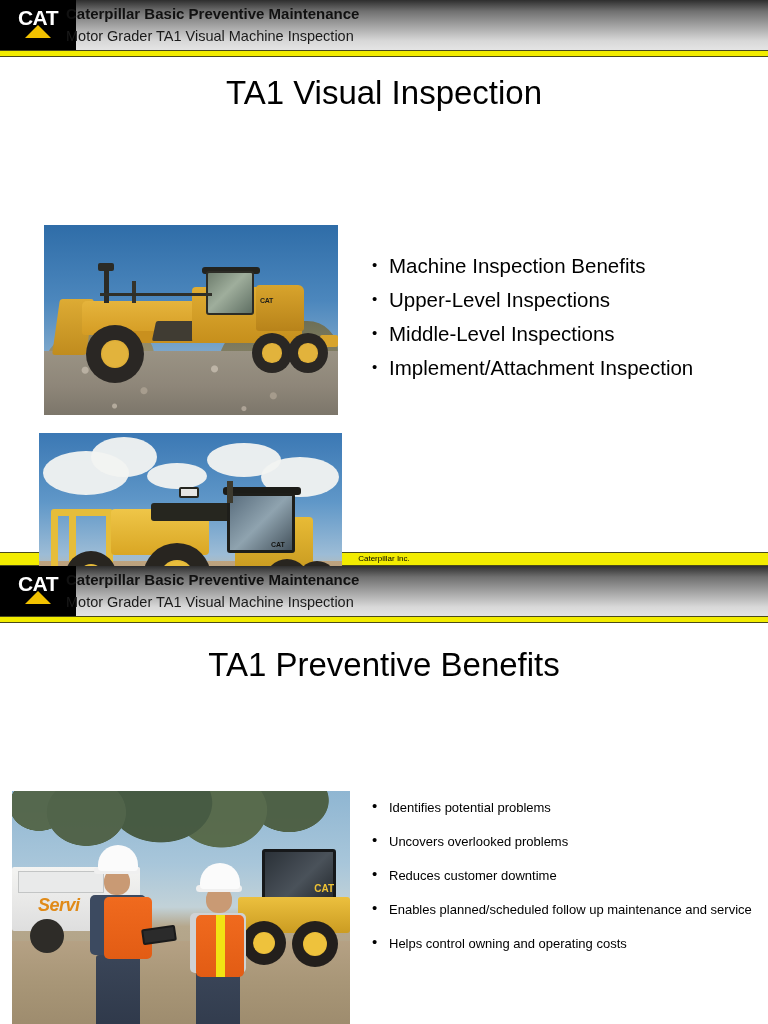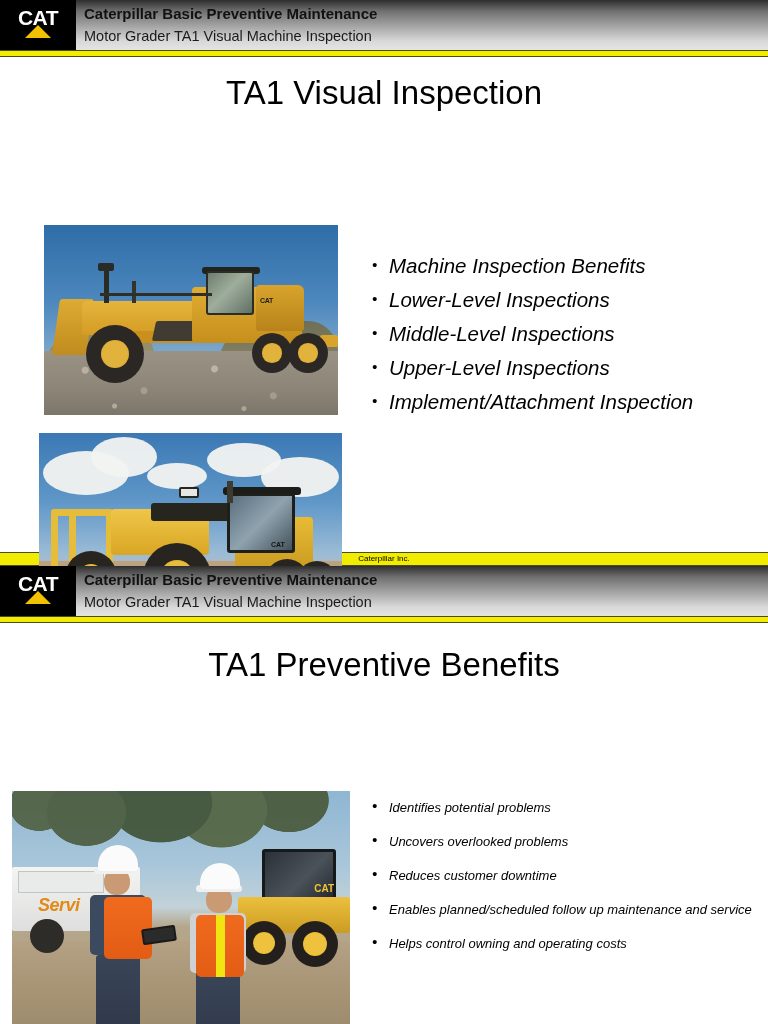--- a/index.html
+++ b/index.html
@@ -54,21 +54,21 @@
   .cat-tri {
     position: absolute;
     left: 17px; top: 19px;
     width: 0; height: 0;
     border-left: 13px solid transparent;
     border-right: 13px solid transparent;
     border-bottom: 13px solid #f2c200;
   }
   .header-text {
     position: absolute;
-    left: 84px; top: 2px;
+    left: 66px; top: 2px;
     width: 600px;
   }
   .header-line1 {
     color: #111111;
     font-size: 15px;
     font-weight: bold;
     line-height: 23px;
     white-space: nowrap;
   }
   .header-line2 {
@@ -111,21 +111,21 @@
     font-size: 33px;
     font-weight: normal;
     line-height: 40px;
   }
   .slide-1 .slide-title { padding-top: 16px; }
   .slide-2 .slide-title { padding-top: 22px; }
 
   
   .body-cols { position: relative; width: 768px; }
   .col-media { position: absolute; }
-  .col-bullets { position: absolute; font-style: italic; }
+  .col-bullets { position: absolute; }
 
   .bullets { list-style: none; }
   .bullets li {
     position: relative;
     padding-left: 17px;
     color: #000000;
     font-size: 20.5px;
     line-height: 25px;
     margin-bottom: 9px;
   }
@@ -492,23 +492,22 @@
           <div class="catmark">CAT</div>
           <div class="wheel w1"></div>
           <div class="wheel w2"></div>
           <div class="wheel w3"></div>
           <div class="wheel w4"></div>
         </div>
       </div>
 
       <ul class="bullets col-bullets s1-bullets">
         <li>Machine Inspection Benefits</li>
-        <li>Lower-Level Inspections</li>
+        <li>Upper-Level Inspections</li>
         <li>Middle-Level Inspections</li>
-        <li>Upper-Level Inspections</li>
         <li>Implement/Attachment Inspection</li>
       </ul>
 
     </div>
   </section>
 
   <div class="footer-bar">
     <span class="footer-text">Caterpillar Inc.</span>
   </div>
 

